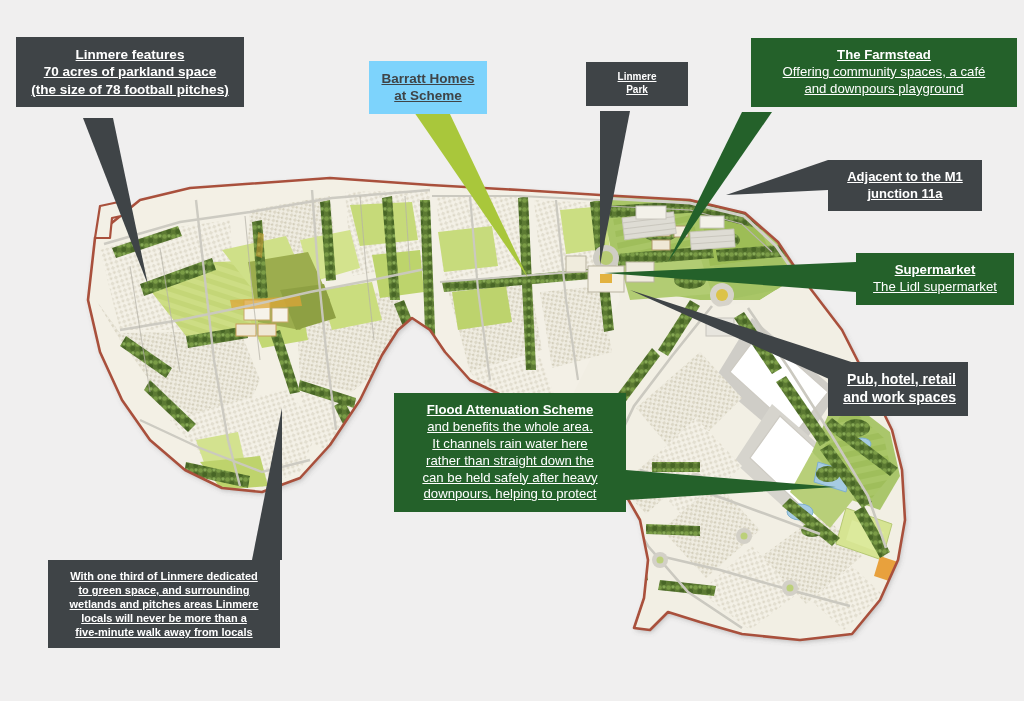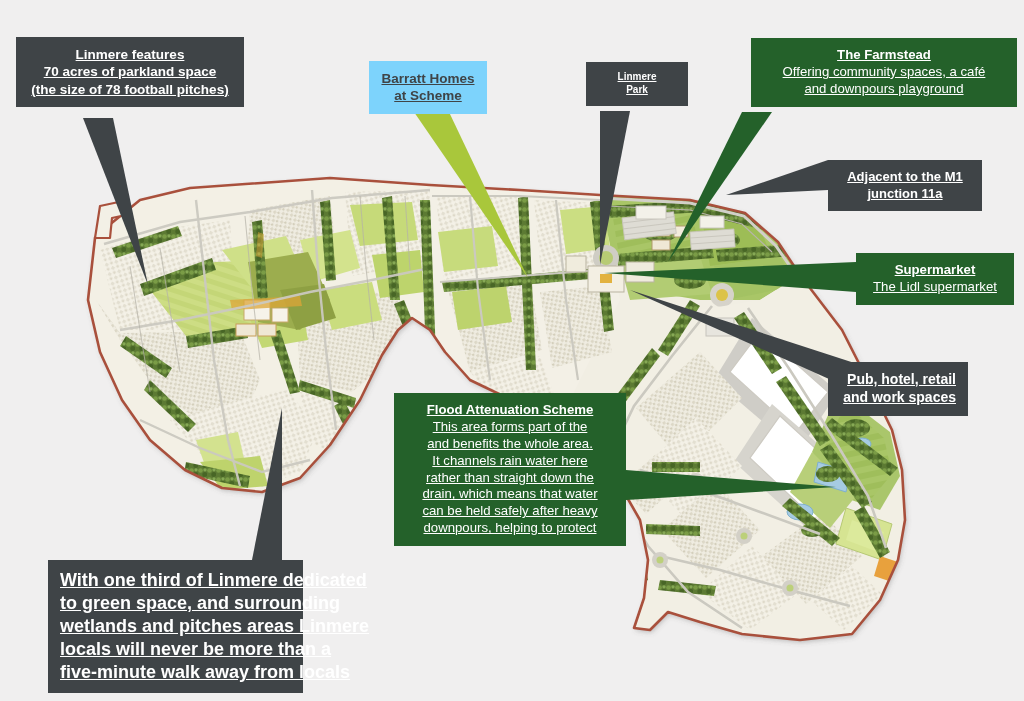--- a/index.html
+++ b/index.html
@@ -36,21 +36,21 @@
 
   
   #c-parkland{left:16px;top:37px;width:228px;font-size:13.5px;}
   #c-barratt{left:369px;top:61px;width:118px;font-size:13.5px;}
   #c-park{left:586px;top:62px;width:102px;font-size:10px;}
   #c-farmstead{left:740px;top:38px;width:266px;font-size:13.2px;margin-left:11px;}
   #c-m1{left:828px;top:160px;width:154px;font-size:13px;}
   #c-supermarket{left:856px;top:253px;width:158px;font-size:13.2px;}
   #c-pub{left:828px;top:362px;width:140px;font-size:14px;text-align:right;}
   #c-flood{left:394px;top:393px;width:232px;font-size:13.2px;}
-  #c-nature{left:48px;top:560px;width:255px;font-size:18px;}
+  #c-nature{left:48px;top:560px;width:232px;font-size:11px;}
 </style>
 </head>
 <body>
 
 <div id="stage">
 
   <svg id="map-layer" viewBox="0 0 1024 701" preserveAspectRatio="none" aria-hidden="true">
     <defs>
       <clipPath id="siteClip">
         <path d="M95,238 L108,226 L140,200 L190,188 L330,178 L430,185 L520,190 L600,195
@@ -424,25 +424,23 @@
     <span class="ln">The Lidl supermarket</span>
   </div>
 
   <div id="c-pub" class="callout dark bold-all">
     <span class="ln">Pub, hotel, retail</span>
     <span class="ln">and work spaces</span>
   </div>
 
   <div id="c-flood" class="callout green">
     <span class="ln b">Flood Attenuation Scheme</span>
-    <span class="ln">This area forms part of the</span>
     <span class="ln">and benefits the whole area.</span>
     <span class="ln">It channels rain water here</span>
     <span class="ln">rather than straight down the</span>
-    <span class="ln">drain, which means that water</span>
     <span class="ln">can be held safely after heavy</span>
     <span class="ln">downpours, helping to protect</span>
   </div>
 
   <div id="c-nature" class="callout dark bold-all">
     <span class="ln">With one third of Linmere dedicated</span>
     <span class="ln">to green space, and surrounding</span>
     <span class="ln">wetlands and pitches areas Linmere</span>
     <span class="ln">locals will never be more than a</span>
     <span class="ln">five-minute walk away from locals</span>

